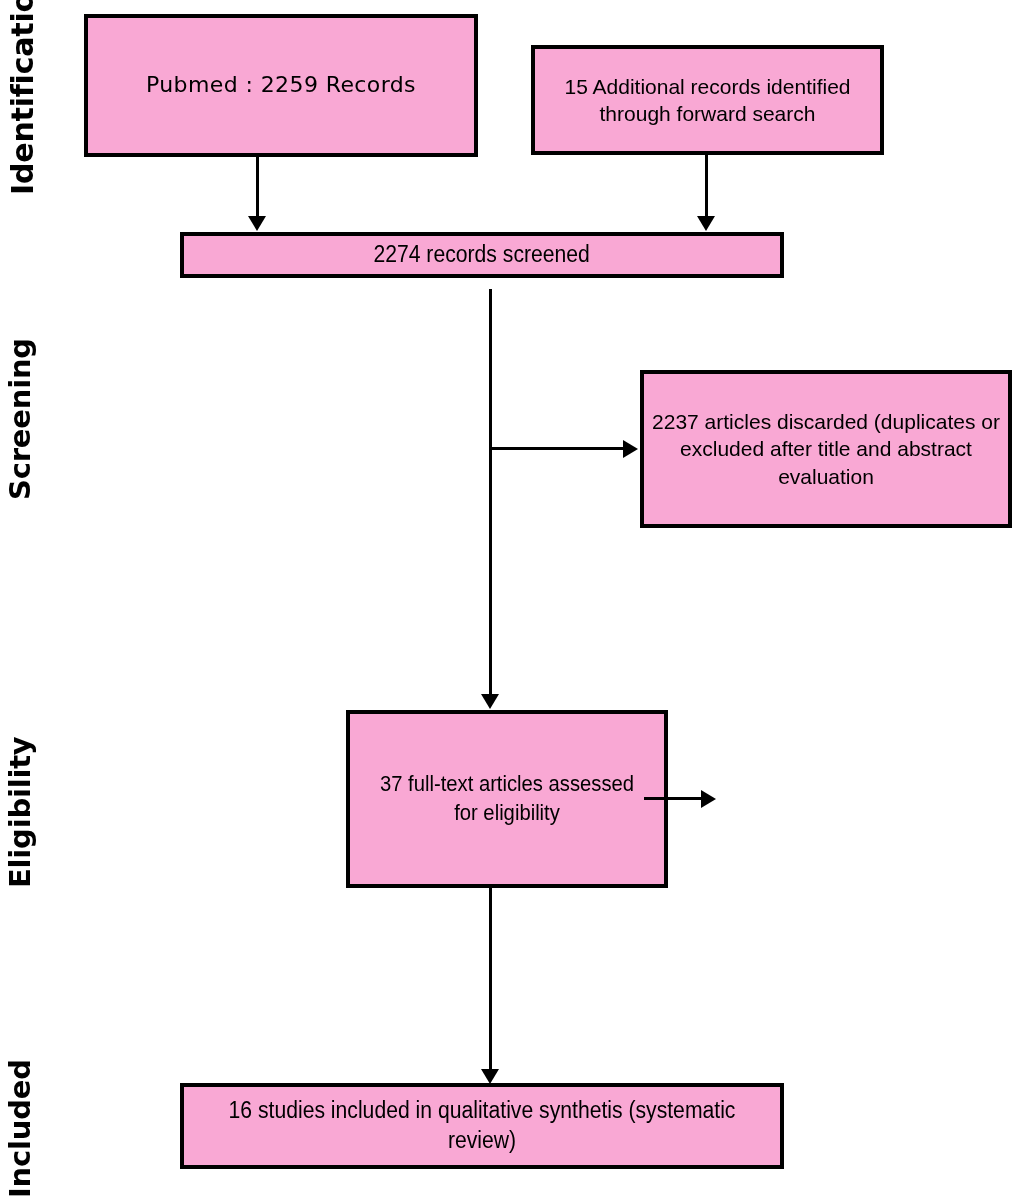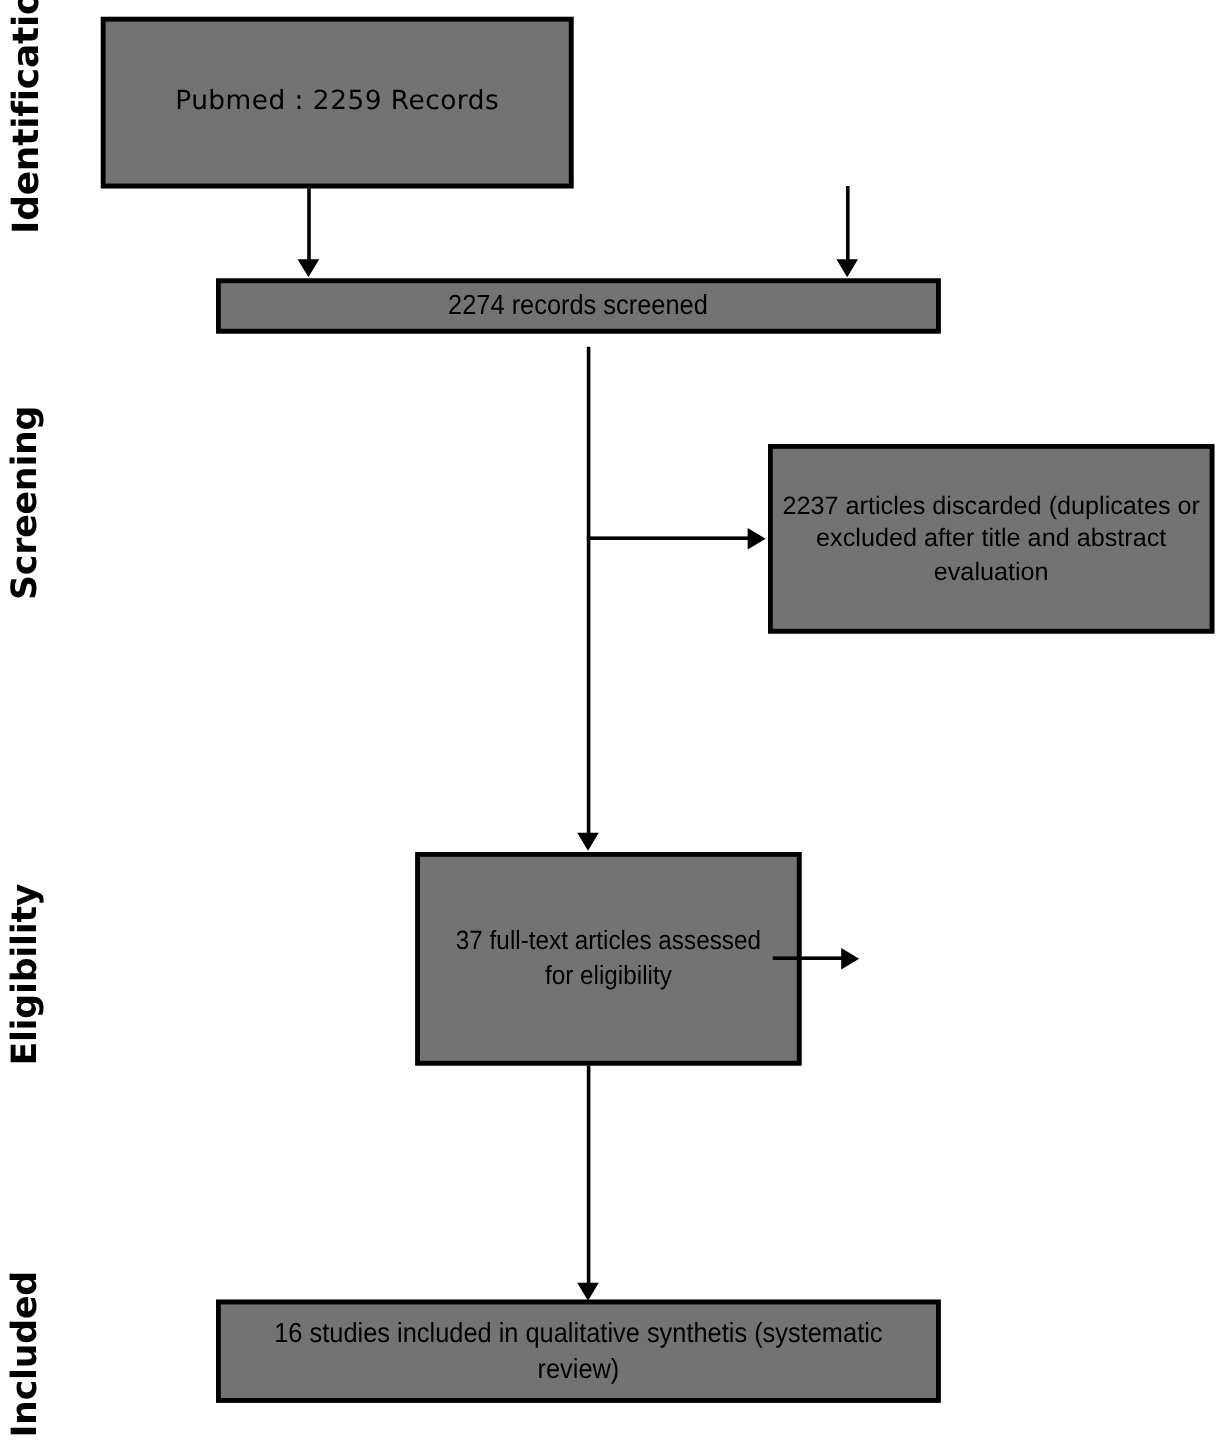--- a/index.html
+++ b/index.html
@@ -26,21 +26,21 @@
     transform-origin: 0 0;
     transform: rotate(-90deg);
     letter-spacing: -0.2px;
     font-family: "DejaVu Sans", "Liberation Sans", sans-serif;
   }
 
   
   .box {
     position: absolute;
     box-sizing: border-box;
-    background: #737373;
+    background: #f9a8d4;
     border: 4px solid #000000;
     display: flex;
     align-items: center;
     justify-content: center;
     text-align: center;
     font-family: "Liberation Sans", "DejaVu Sans", sans-serif;
     color: #000000;
     line-height: 1.30;
   }
   .box .txt { display: block; padding: 0 8px; }
@@ -97,20 +97,23 @@
   <div class="stage-label" style="left:3px; top:500px; font-size:29px;">Screening</div>
 
   <div class="stage-label" style="left:3px; top:888px; font-size:29px;">Eligibility</div>
 
   <div class="stage-label" style="left:3px; top:1198px; font-size:29px;">Included</div>
 
   <div class="box mono-ish" style="left:84px; top:14px; width:394px; height:143px; font-size:22px;">
     <span class="txt">Pubmed :   2259  Records</span>
   </div>
 
+  <div class="box" style="left:531px; top:45px; width:353px; height:110px; font-size:21px;">
+    <span class="txt">15 Additional records identified through forward search</span>
+  </div>
 
   <div class="vline" style="left:256px; top:157px; height:61px;"></div>
   <div class="arrow-down" style="left:248px; top:216px;"></div>
 
   <div class="vline" style="left:705px; top:155px; height:63px;"></div>
   <div class="arrow-down" style="left:697px; top:216px;"></div>
 
   <div class="box narrow" style="left:180px; top:232px; width:604px; height:46px; font-size:23px;">
     <span class="txt">2274 records screened</span>
   </div>

